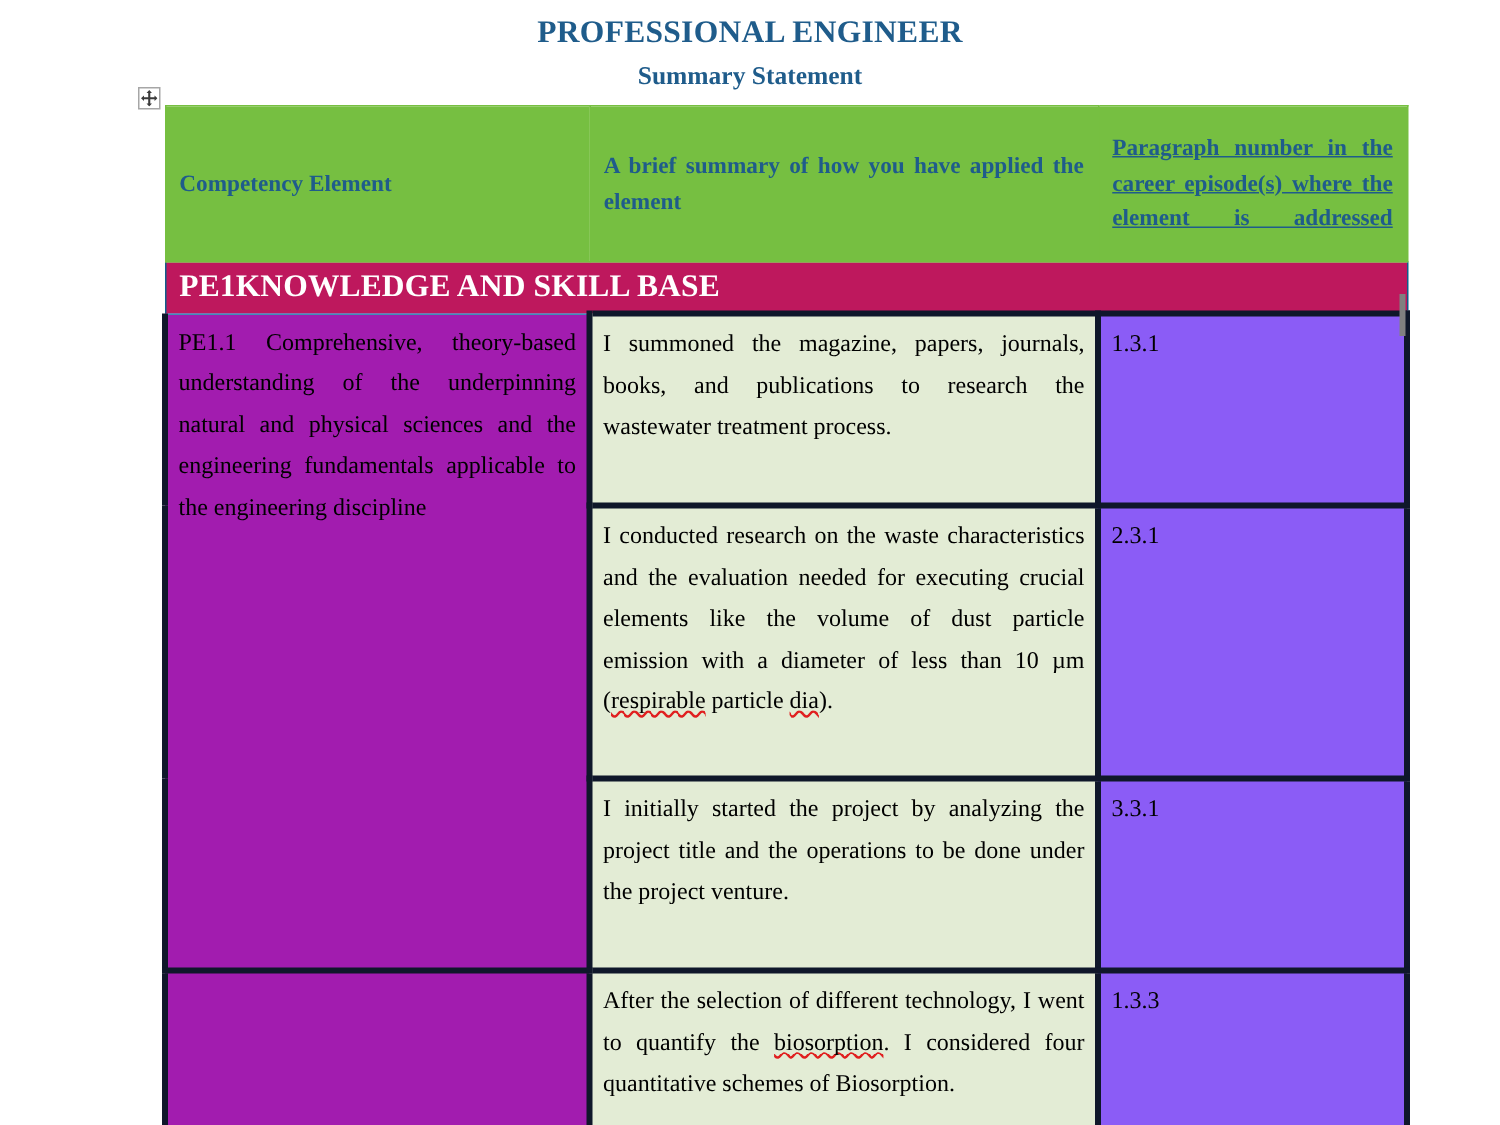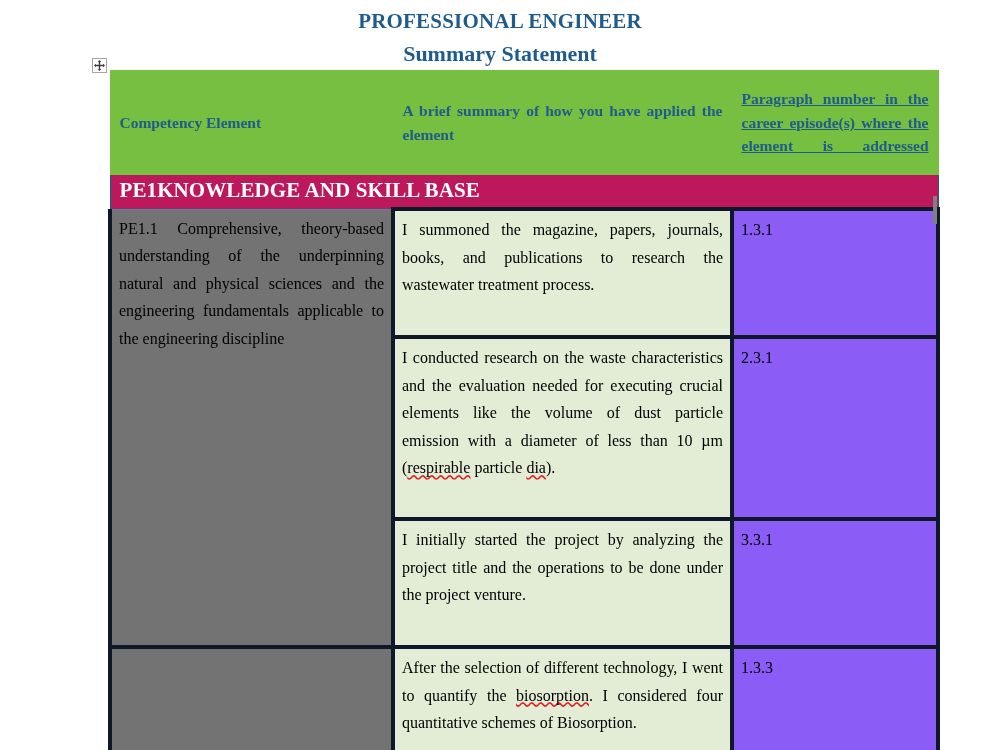--- a/index.html
+++ b/index.html
@@ -25,21 +25,21 @@
     font-family: "Liberation Serif", "DejaVu Serif", serif;
     font-weight: bold;
     font-size: 21px;
     color: #1f5c8b;
     letter-spacing: 0.2px;
     line-height: 1.18;
   }
   .doc-subtitle {
     font-family: "Liberation Serif", "DejaVu Serif", serif;
     font-weight: bold;
-    font-size: 22px;
+    font-size: 17px;
     color: #1f5c8b;
     margin-top: 7px;
     line-height: 1.18;
   }
 
   
   .move-handle {
     position: absolute;
     left: 92px;
     top: 58px;
@@ -110,21 +110,21 @@
     font-weight: bold;
     font-size: 21px;
     letter-spacing: 0.1px;
     padding: 3px 9px 4px 9px;
     height: 26px;
     vertical-align: middle;
   }
 
   
   td.elem-cell {
-    background: #737373;
+    background: #a21caf;
     font-size: 16px;
     line-height: 1.72;
     color: #000000;
     text-align: justify;
     text-align-last: left;
     vertical-align: middle;
     padding: 6px 9px 6px 8px;
     border-top: none;
     border-bottom: none;
   }

